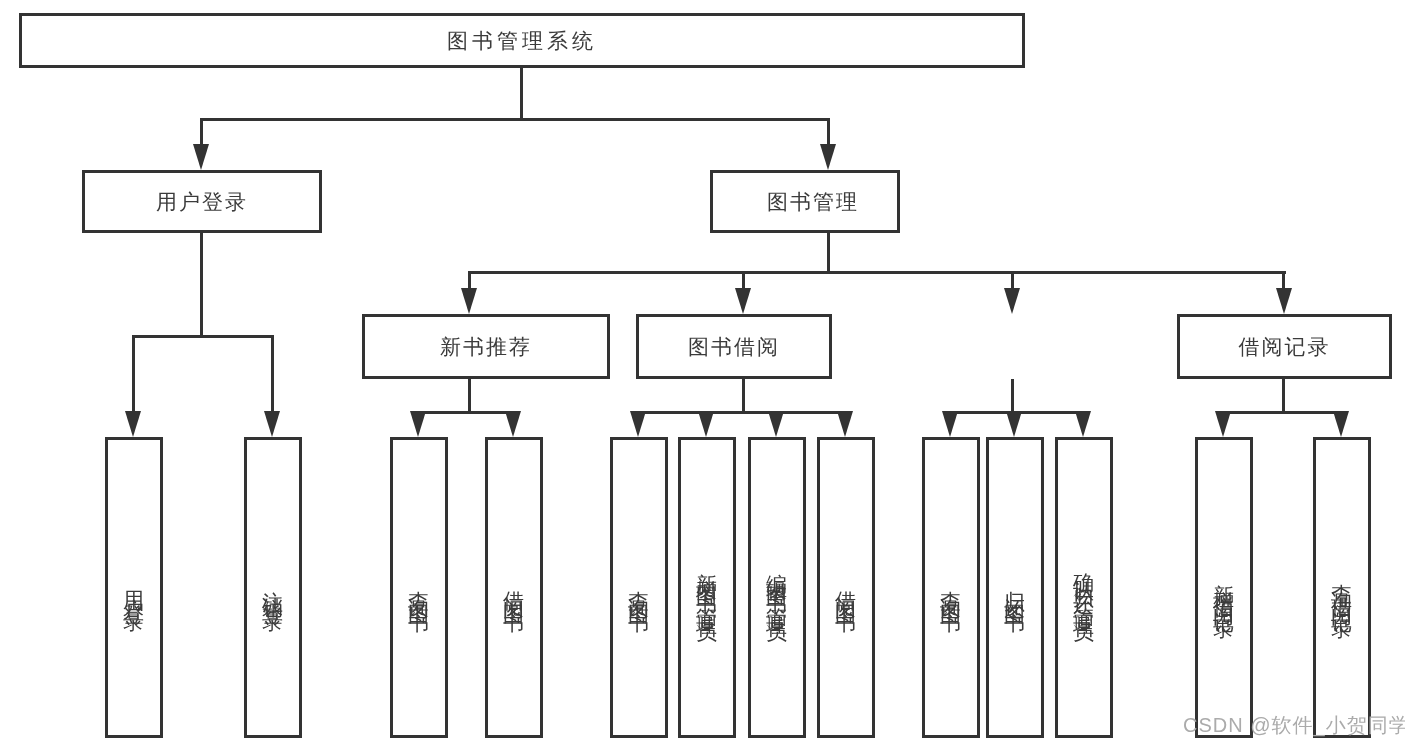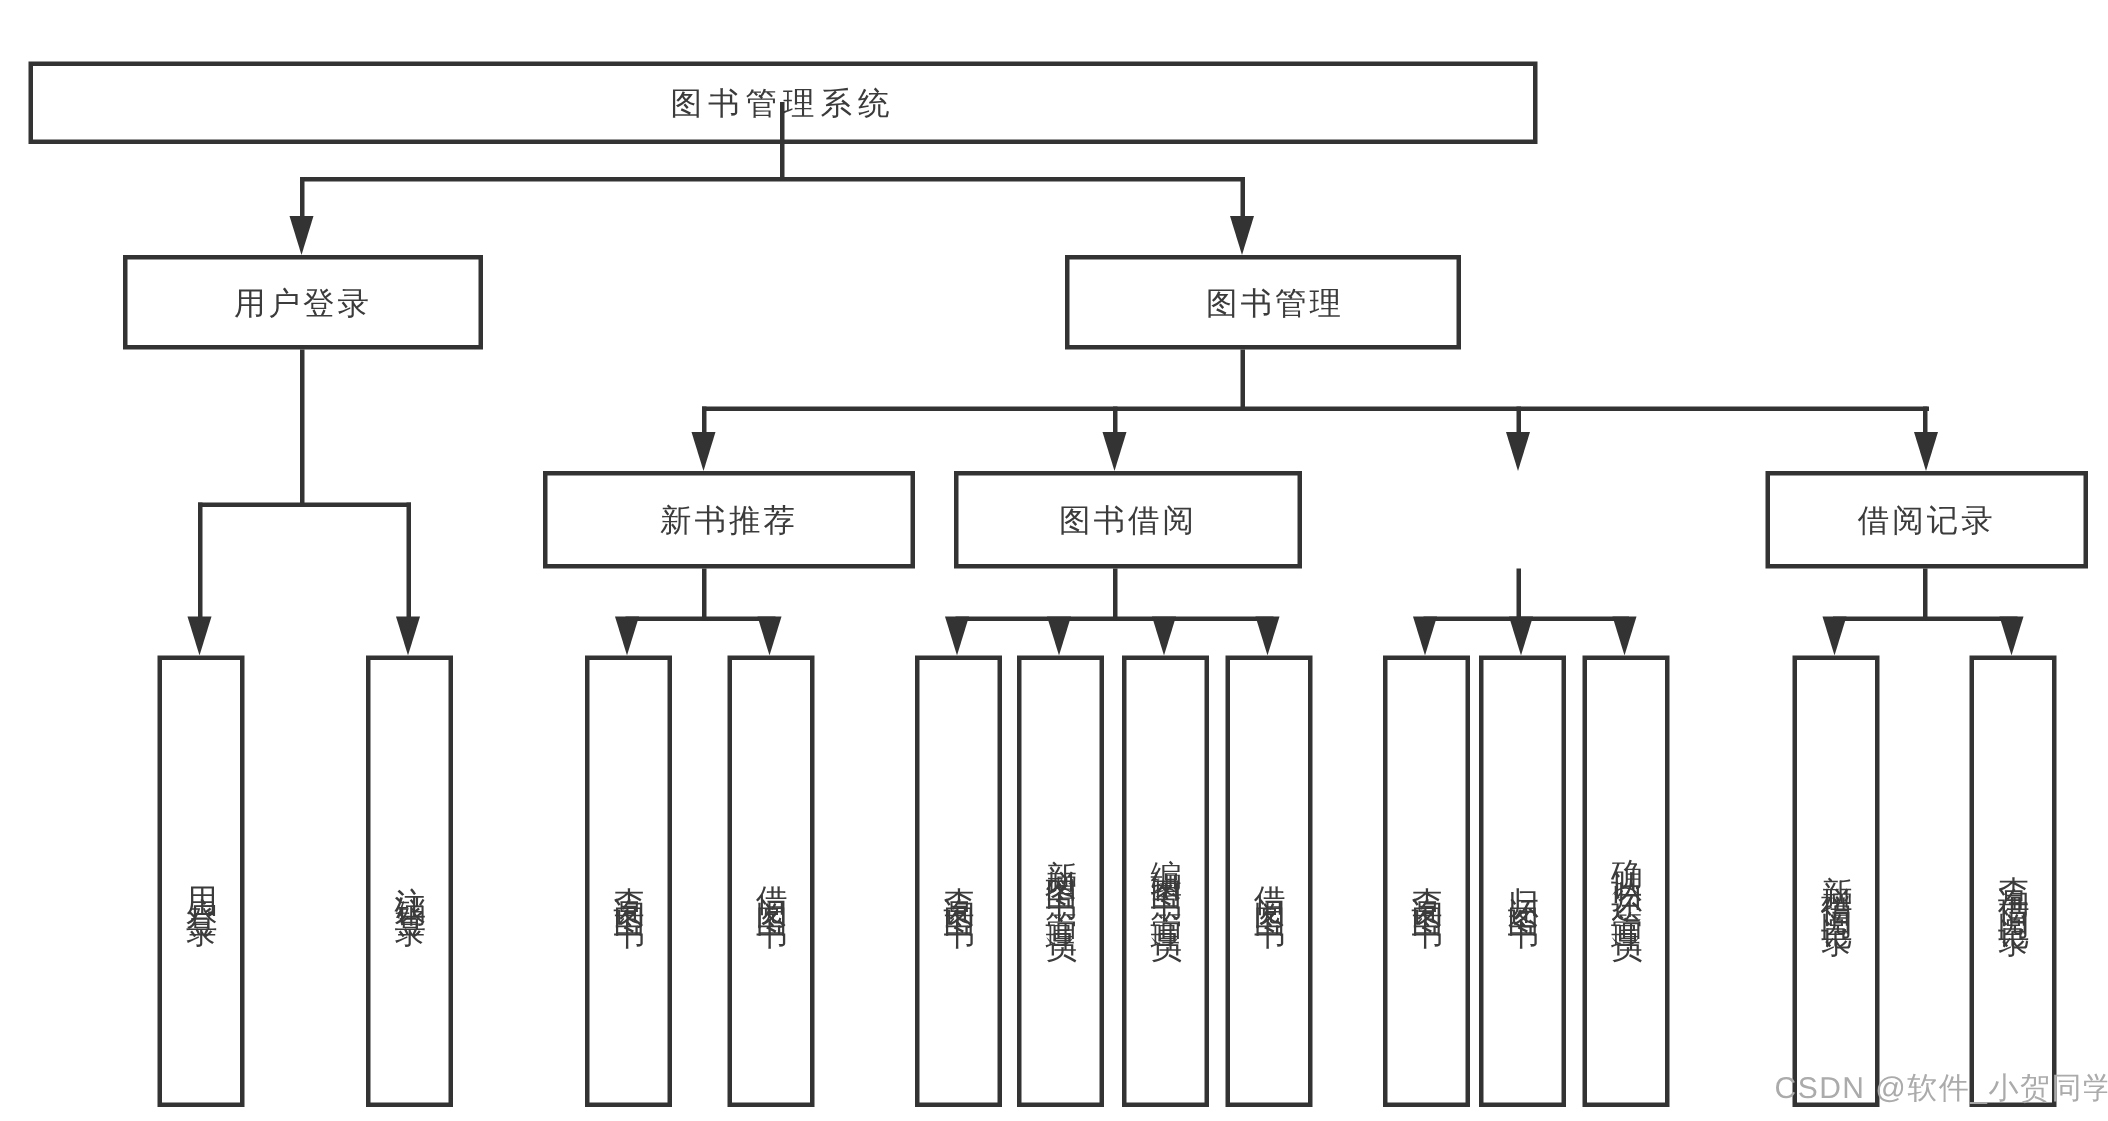--- a/index.html
+++ b/index.html
@@ -49,52 +49,52 @@
     letter-spacing:1px;
     white-space:nowrap;
     z-index:5;
   }
 </style>
 </head>
 <body>
 
 <div class="stage">
 
-  <div class="box" style="left:19px;top:13px;width:1006px;height:55px;letter-spacing:4px;margin-top:28px;">图书管理系统</div>
+  <div class="box" style="left:19px;top:13px;width:1006px;height:55px;letter-spacing:4px;">图书管理系统</div>
 
   <div class="vline" style="left:520px;top:68px;height:50px;"></div>
   <div class="hline" style="left:200px;top:118px;width:630px;"></div>
   <div class="vline" style="left:200px;top:118px;height:28px;"></div>
   <div class="arrowhead" style="left:193px;top:144px;"></div>
   <div class="vline" style="left:827px;top:118px;height:28px;"></div>
   <div class="arrowhead" style="left:820px;top:144px;"></div>
 
   <div class="box" style="left:82px;top:170px;width:240px;height:63px;">用户登录</div>
-  <div class="box" style="left:710px;top:170px;width:264px;height:63px;padding-left:16px;">图书管理</div>
+  <div class="box" style="left:710px;top:170px;width:190px;height:63px;padding-left:16px;">图书管理</div>
 
   <div class="vline" style="left:200px;top:233px;height:105px;"></div>
   <div class="hline" style="left:132px;top:335px;width:142px;"></div>
   <div class="vline" style="left:132px;top:335px;height:78px;"></div>
   <div class="arrowhead" style="left:125px;top:411px;"></div>
   <div class="vline" style="left:271px;top:335px;height:78px;"></div>
   <div class="arrowhead" style="left:264px;top:411px;"></div>
 
   <div class="vline" style="left:827px;top:233px;height:41px;"></div>
   <div class="hline" style="left:468px;top:271px;width:818px;"></div>
   <div class="vline" style="left:468px;top:271px;height:20px;"></div>
   <div class="arrowhead" style="left:461px;top:288px;"></div>
   <div class="vline" style="left:742px;top:271px;height:20px;"></div>
   <div class="arrowhead" style="left:735px;top:288px;"></div>
   <div class="vline" style="left:1011px;top:271px;height:20px;"></div>
   <div class="arrowhead" style="left:1004px;top:288px;"></div>
   <div class="vline" style="left:1282px;top:271px;height:20px;"></div>
   <div class="arrowhead" style="left:1276px;top:288px;"></div>
 
   <div class="box" style="left:362px;top:314px;width:248px;height:65px;">新书推荐</div>
-  <div class="box" style="left:636px;top:314px;width:232px;height:65px;">图书借阅</div>
+  <div class="box" style="left:636px;top:314px;width:196px;height:65px;">图书借阅</div>
   <div class="box" style="left:1177px;top:314px;width:215px;height:65px;">借阅记录</div>
 
   <div class="vline" style="left:468px;top:379px;height:35px;"></div>
   <div class="hline" style="left:417px;top:411px;width:100px;"></div>
   <div class="arrowhead" style="left:410px;top:411px;"></div>
   <div class="arrowhead" style="left:505px;top:411px;"></div>
 
   <div class="vline" style="left:742px;top:379px;height:35px;"></div>
   <div class="hline" style="left:637px;top:411px;width:212px;"></div>
   <div class="arrowhead" style="left:630px;top:411px;"></div>

